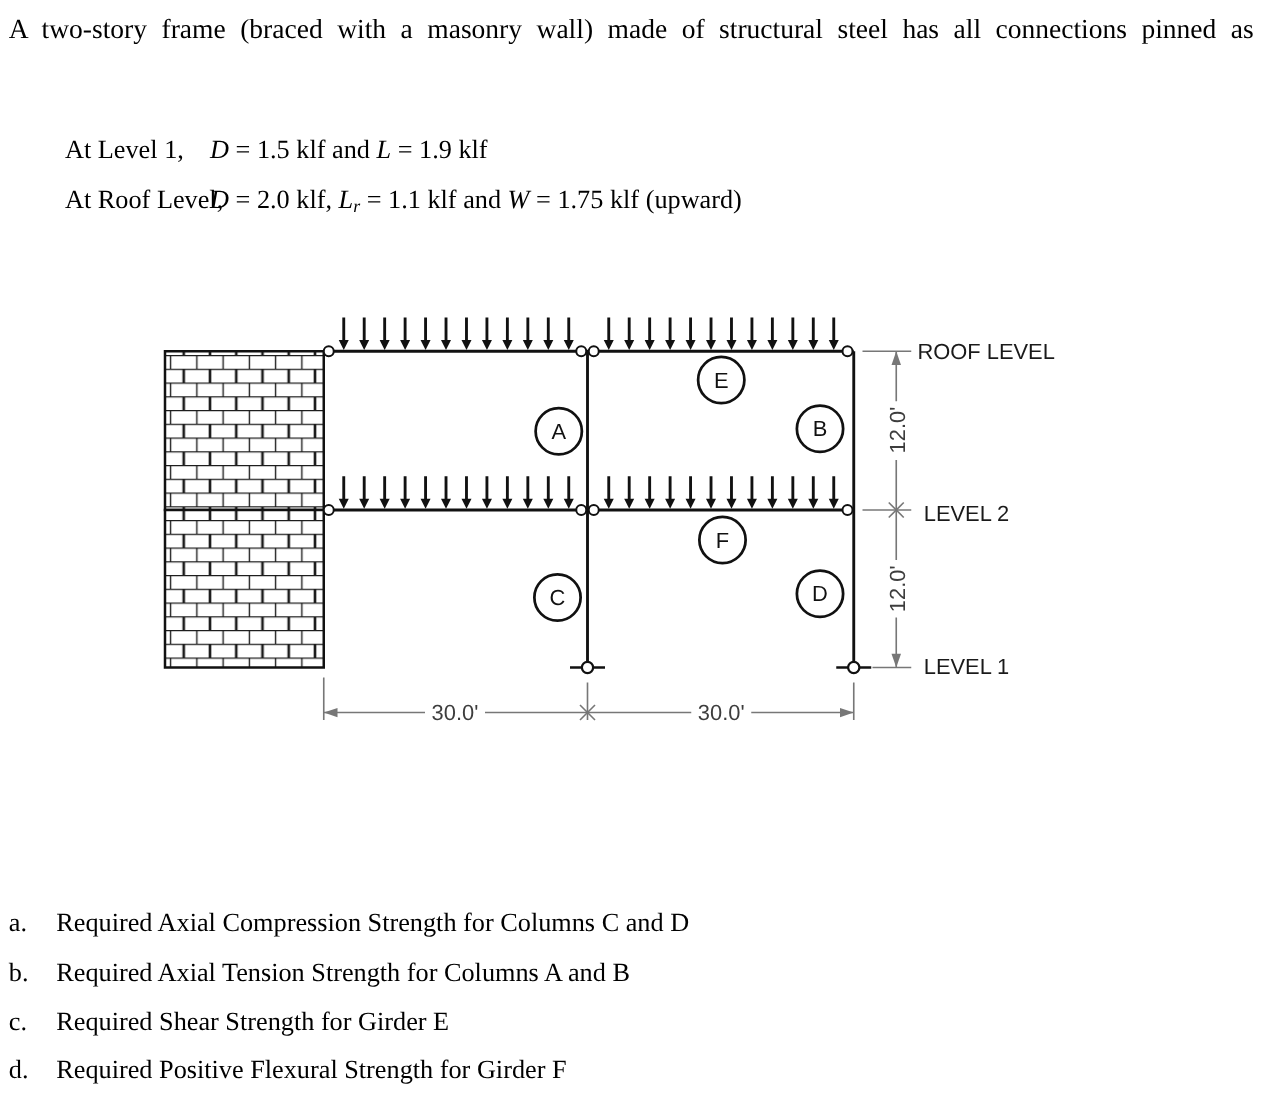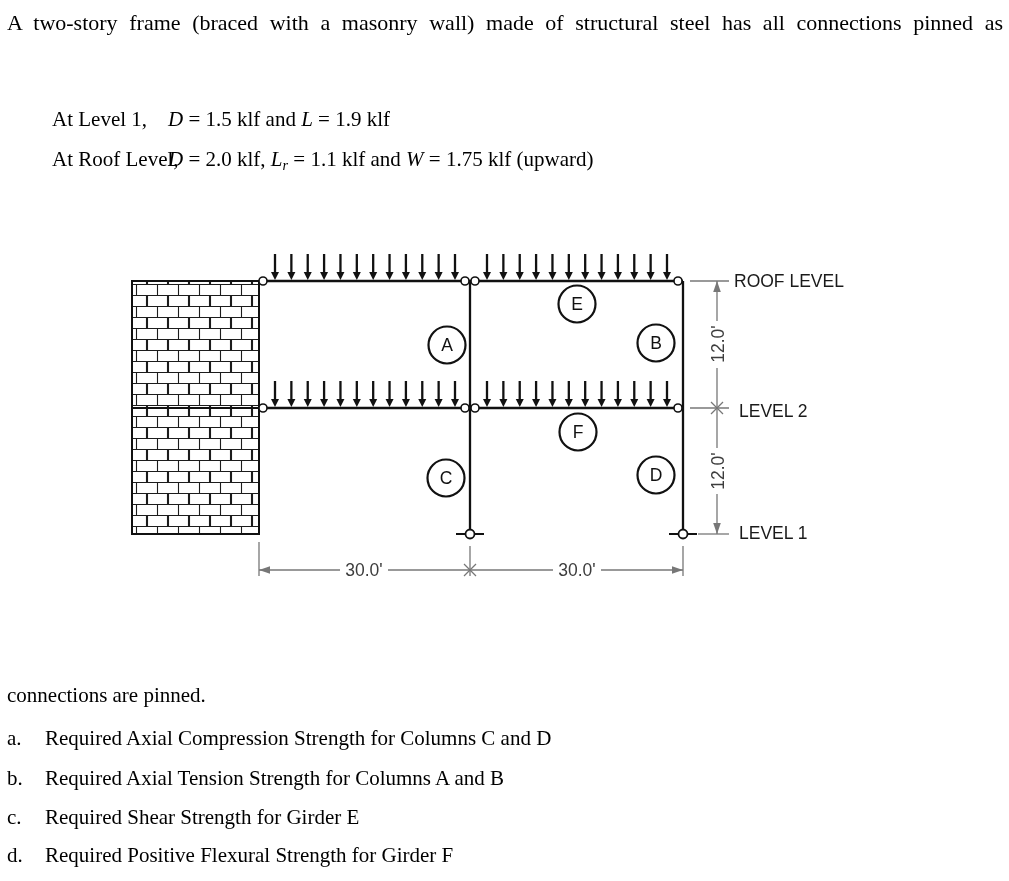--- a/index.html
+++ b/index.html
@@ -235,21 +235,20 @@
       <line x1="601" y1="330" x2="683" y2="330"></line>
       <line x1="464" y1="324" x2="476" y2="336"></line>
       <line x1="464" y1="336" x2="476" y2="324"></line>
       <polygon points="259,330 270,326.3 270,333.7" fill="#777" stroke="none"></polygon>
       <polygon points="683,330 672,326.3 672,333.7" fill="#777" stroke="none"></polygon>
     </g>
     <text x="364" y="330" text-anchor="middle" dominant-baseline="central" font-size="17.5" fill="#3d3d3d">30.0'</text>
     <text x="577" y="330" text-anchor="middle" dominant-baseline="central" font-size="17.5" fill="#3d3d3d">30.0'</text>
   </svg>
 
-  <div class="qline" style="top:681px">connections are pinned.</div>
 
   <div class="item" style="top:724px">
     <span class="mk">a.</span>
     <span class="tx">Required Axial Compression Strength for Columns C and D</span>
   </div>
   <div class="item" style="top:764px">
     <span class="mk">b.</span>
     <span class="tx">Required Axial Tension Strength for Columns A and B</span>
   </div>
   <div class="item" style="top:803px">

